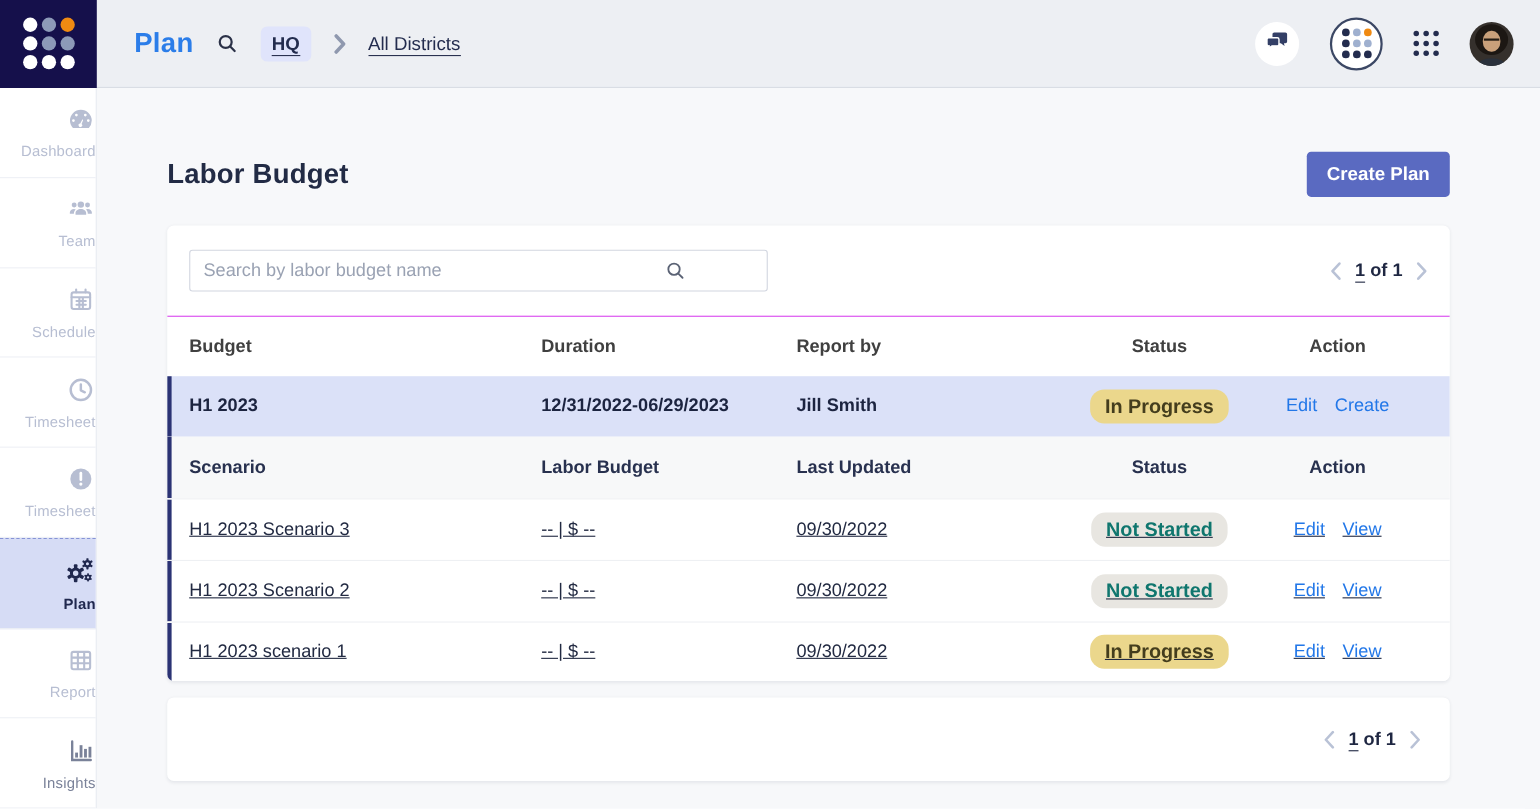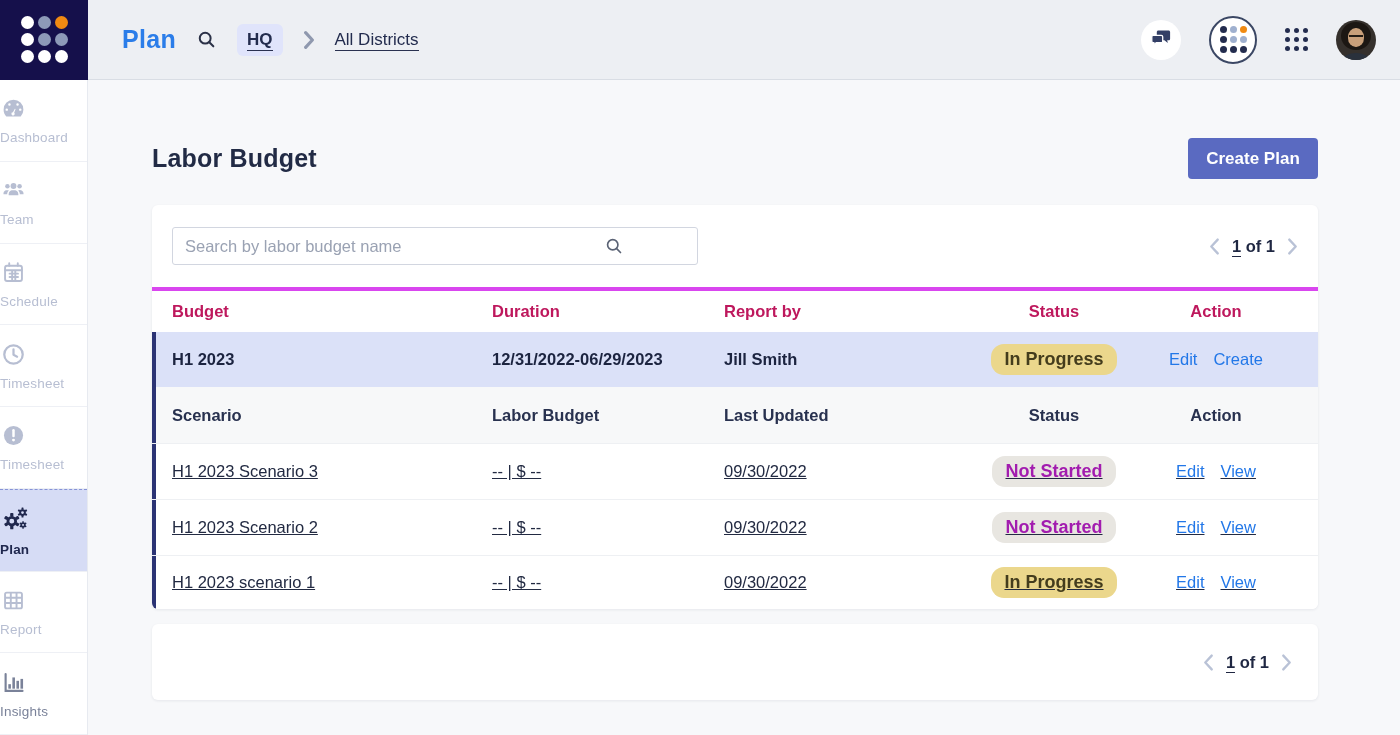--- a/index.html
+++ b/index.html
@@ -36,21 +36,21 @@
   .avatar { width:40px; height:40px; border-radius:50%; background:#35302c; position:relative;
             overflow:hidden; cursor:pointer; }
   .avatar .hair { position:absolute; left:5px; top:2px; width:30px; height:28px; background:#1c1713; border-radius:50%; }
   .avatar .face { position:absolute; left:12px; top:8px; width:16px; height:19px; background:#c9a07a; border-radius:48%; }
   .avatar .glasses { position:absolute; left:13px; top:15px; width:14px; height:3px; border-top:2px solid #241c14; }
   .avatar .body { position:absolute; left:7px; bottom:-7px; width:26px; height:14px; background:#2a313c; border-radius:50% 50% 0 0; }
 
   
   .sidebar { position:absolute; top:80px; left:0; width:88px; height:655px; background:#ffffff;
              border-right:1px solid #e7eaf0; display:flex; flex-direction:column; z-index:4; }
-  .side-item { flex:1; display:flex; flex-direction:column; align-items:flex-start; justify-content:center;
+  .side-item { flex:1; display:flex; flex-direction:column; align-items:flex-end; justify-content:center;
                gap:8px; color:#b7bed2; border-bottom:1px solid #eef0f5; cursor:pointer; }
   .side-item .lbl { font-size:13.5px; letter-spacing:.2px; }
   .side-item.darker { color:#7a8299; }
   .side-item.active { background:#d6dcf5; color:#20284e; border-top:1px dashed #8693d6; }
   .side-item.active .lbl { font-weight:600; }
   .side-item svg { display:block; }
 
   
   .content { position:absolute; top:80px; left:88px; width:1312px; height:655px; background:#f7f8fa; }
   .title-row { margin:58px 82px 0 64px; display:flex; align-items:center; justify-content:space-between; height:41px; }
@@ -70,34 +70,34 @@
 
   .pager { display:flex; align-items:center; gap:12px; }
   .pager .chev { color:#b9c2d6; display:flex; align-items:center; cursor:pointer; }
   .pager .num { font-size:16.5px; font-weight:700; color:#1f2742; }
   .pager .num .u { border-bottom:1.6px solid #1f2742; padding-bottom:1px; }
 
   .trow { display:grid; grid-template-columns:320px 232px 250px 160px 1fr; align-items:center;
           padding:0 20px; font-size:16.5px; }
   .trow .c-status { text-align:center; display:flex; justify-content:center; }
   .trow .c-action { display:flex; justify-content:center; gap:16px; text-align:center; }
-  .thead { height:45px; color:#be185d; font-weight:700; border-top:4px solid #d946ef; }
+  .thead { height:55px; color:#404040; font-weight:700; border-top:1px solid #d946ef; }
   .thead .c-status, .thead .c-action { display:block; }
 
   .row-active { height:55px; background:#dbe1f8; box-shadow:inset 4px 0 0 #2b3374;
                 color:#1c2440; font-weight:700; cursor:pointer; }
   .subhead { height:56px; background:#f7f8f9; box-shadow:inset 4px 0 0 #2b3374;
              color:#28314f; font-weight:700; }
   .srow { height:56px; background:#fff; box-shadow:inset 4px 0 0 #2b3374; color:#222a42;
           font-weight:500; border-top:1px solid #eef0f3;text-decoration:underline; }
   .srow:last-child { height:54px; }
 
   .badge { display:inline-block; padding:5px 13px; border-radius:13px; font-size:18px; font-weight:600; }
   .badge.yellow { background:#ebd78c; color:#443d1d; }
-  .badge.gray { background:#e8e6e1; color:#a21caf; }
+  .badge.gray { background:#e8e6e1; color:#0f766e; }
   .link { color:#2277e8; font-weight:500; cursor:pointer; text-decoration:none; }
 
   .footer-card { margin-top:15px; height:76px; display:flex; align-items:center;
                  justify-content:flex-end; padding-right:26px; }
 </style>
 </head>
 <body>
 
 <div class="app">
 

